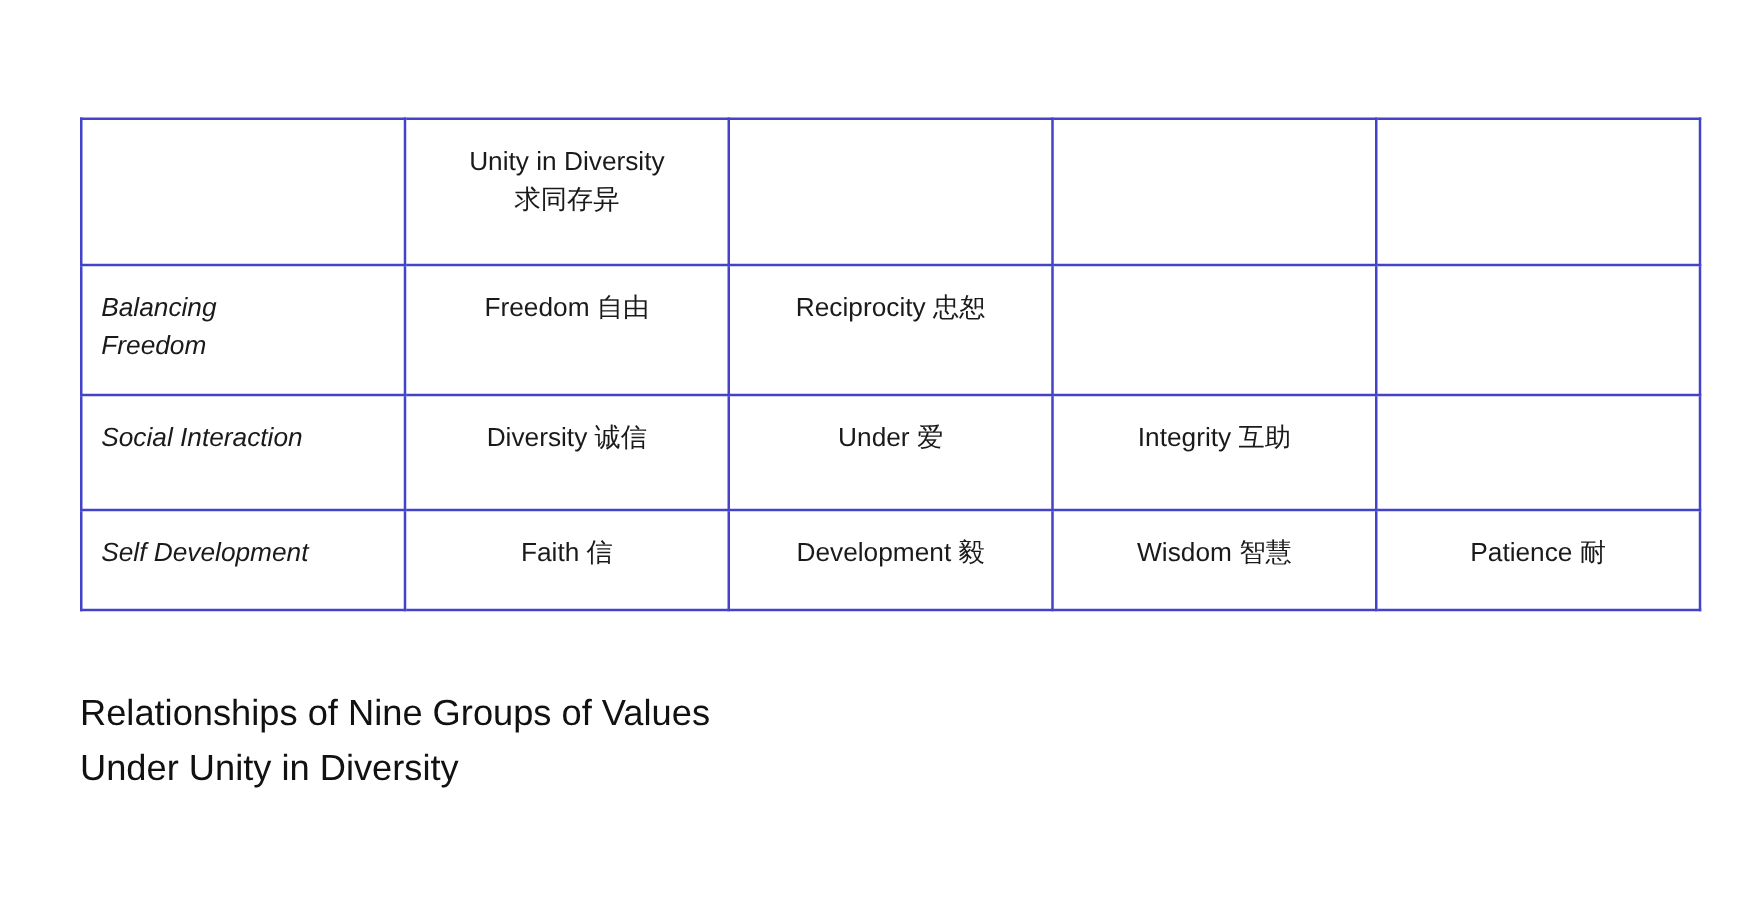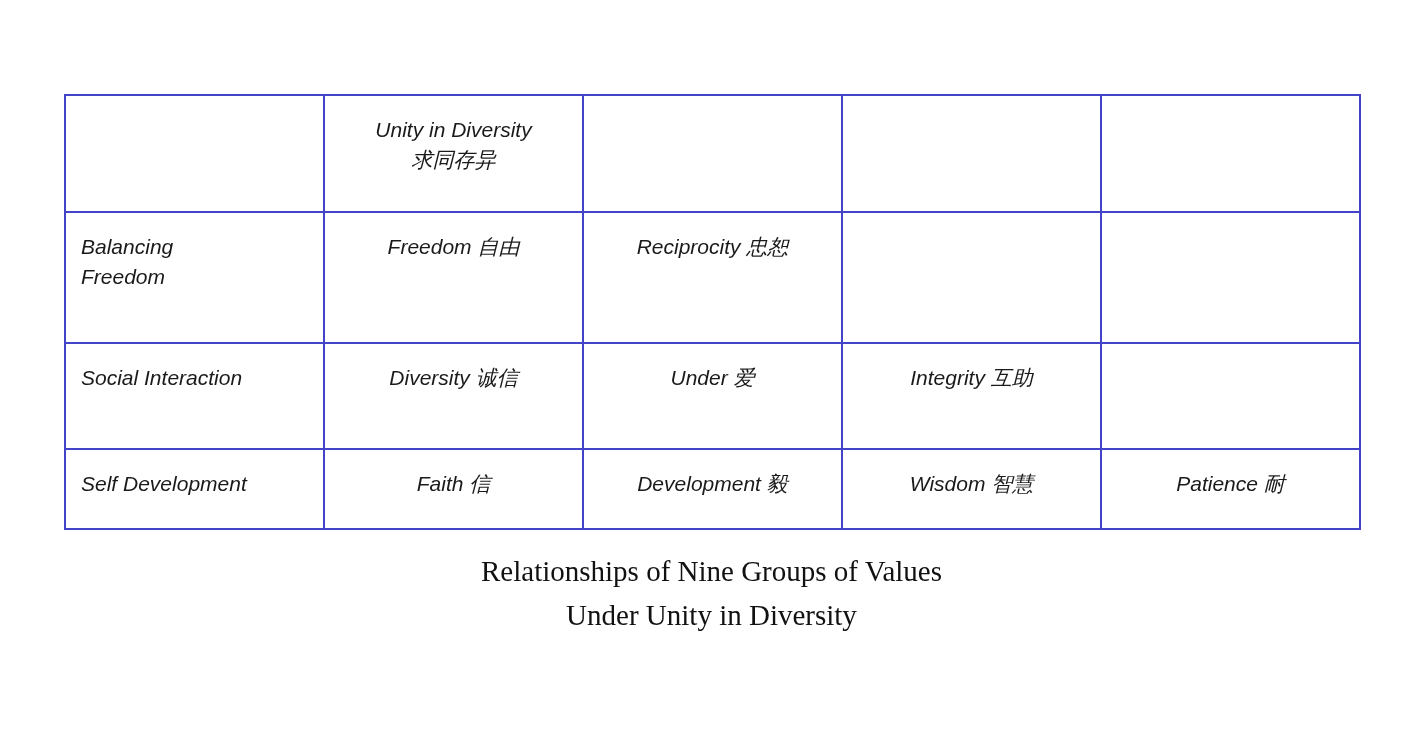--- a/index.html
+++ b/index.html
@@ -29,41 +29,39 @@
   table.values-table td {
     border: 2px solid #4343c9;
     vertical-align: top;
     padding: 19px 8px 8px 8px;
     text-align: center;
     font-size: 21px;
     line-height: 1.42;
     color: #1a1a1a;
     white-space: pre-line;
     box-sizing: border-box;
-    font-style: italic;
   }
   table.values-table td.row-header {
     font-style: italic;
     text-align: left;
     padding-left: 15px;
   }
   tr.r0 { height: 117px; }
-  tr.r1 { height: 131px; }
-  tr.r2 { height: 106px; }
+  tr.r1 { height: 104px; }
+  tr.r2 { height: 92px; }
   tr.r3 { height: 80px; }
   .caption {
     position: absolute;
     left: 64px;
     top: 549px;
     width: 1295px;
-    text-align: center;
+    text-align: left;
     color: #111111;
     font-size: 29px;
     line-height: 1.52;
-    font-family: Liberation Serif, serif;
   }
 </style>
 </head>
 <body>
 
 <div class="figure">
 
   <table class="values-table">
     <colgroup>
         <col>

